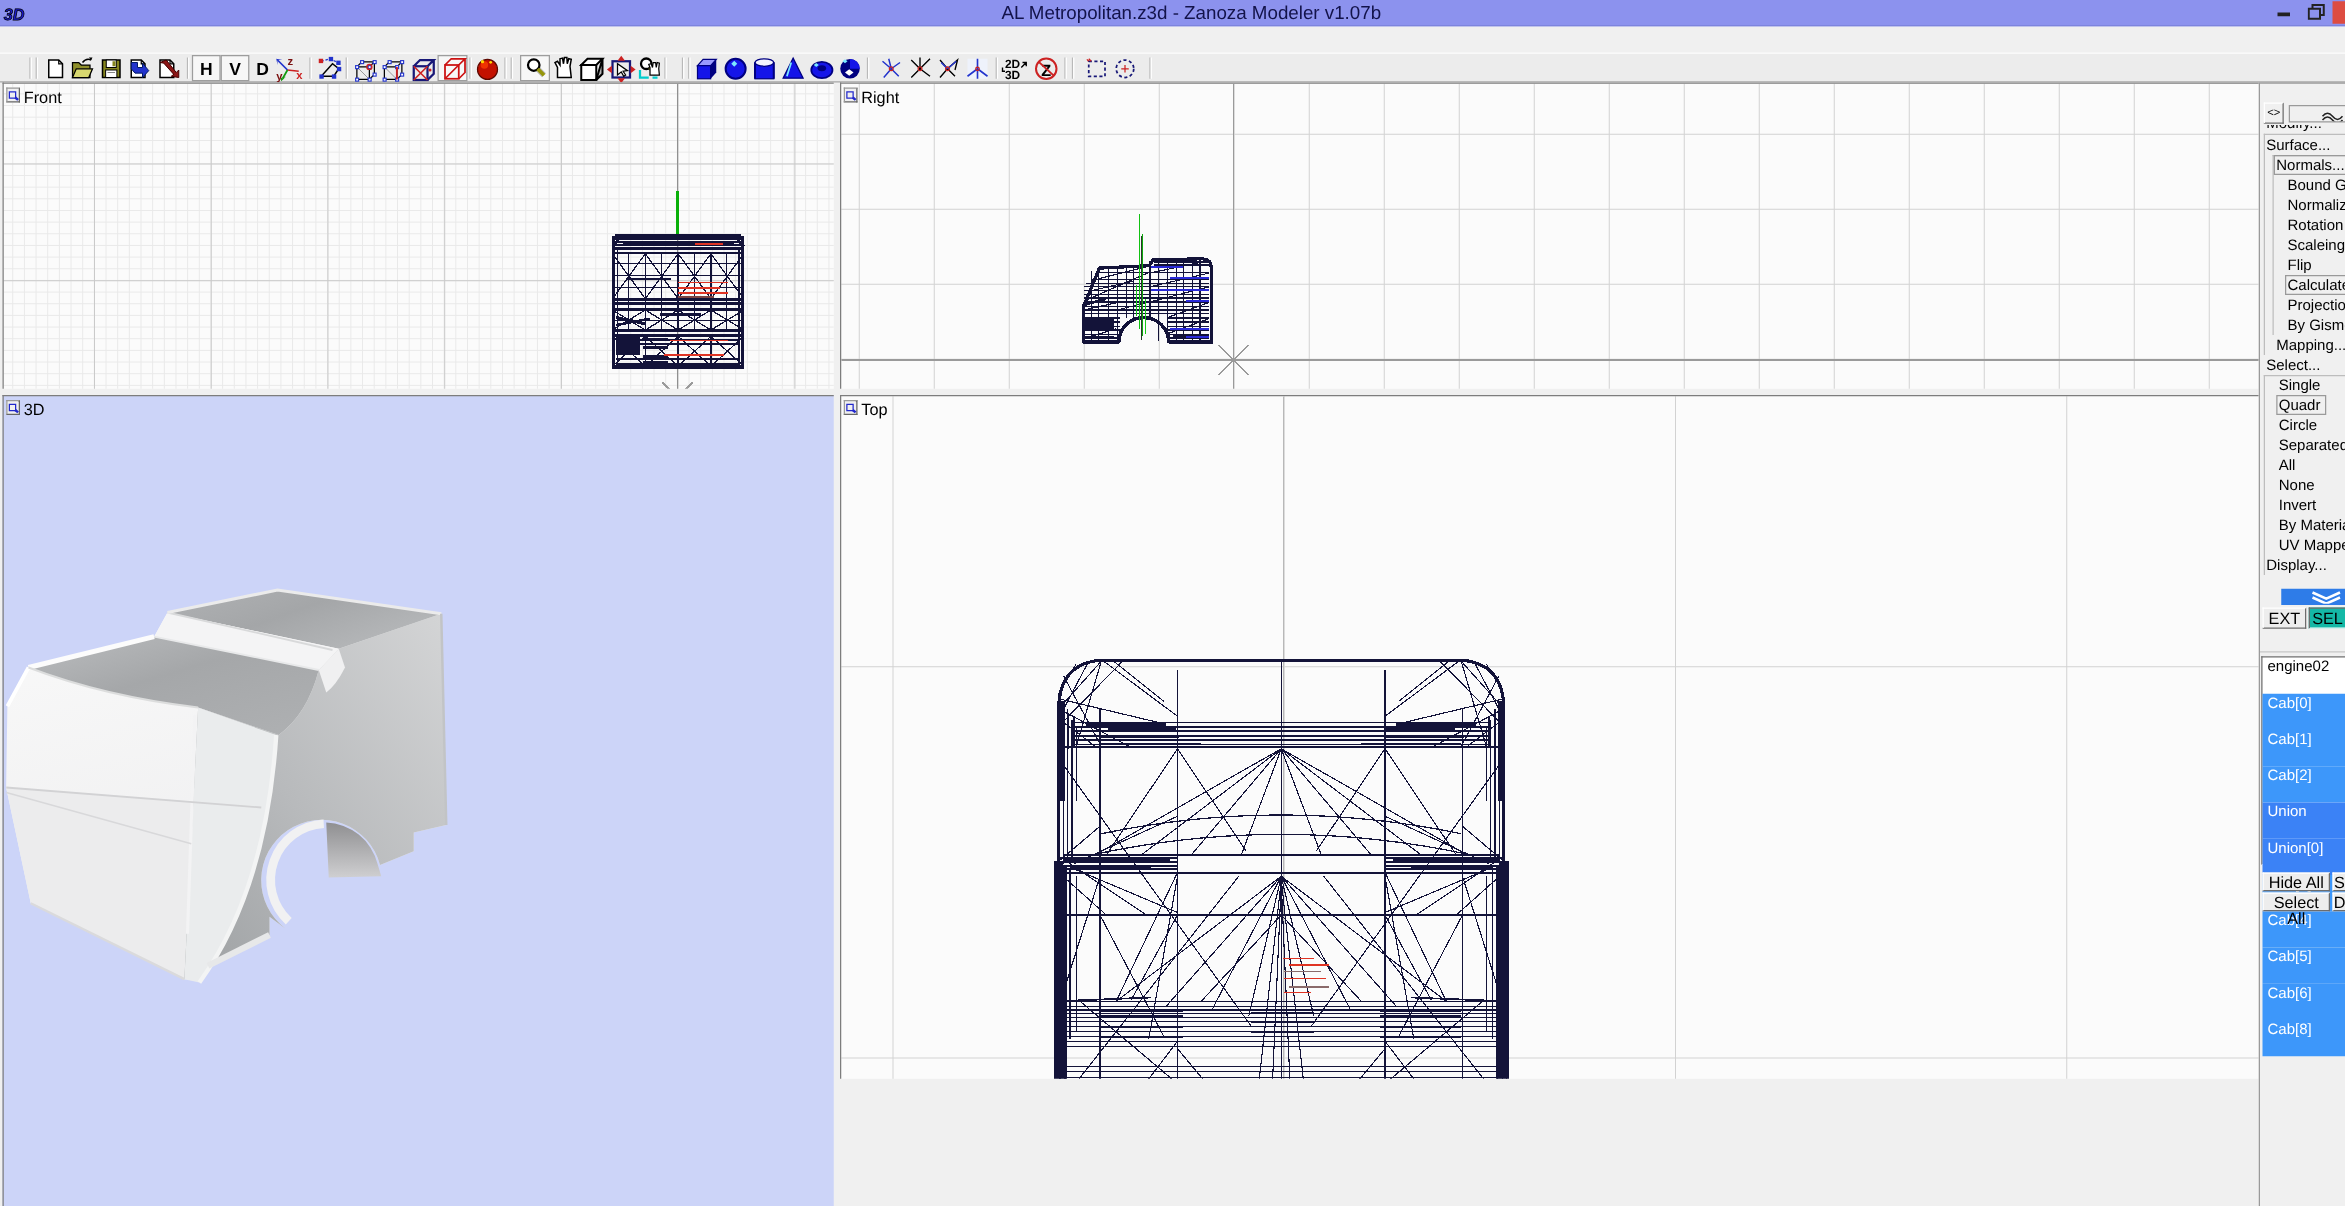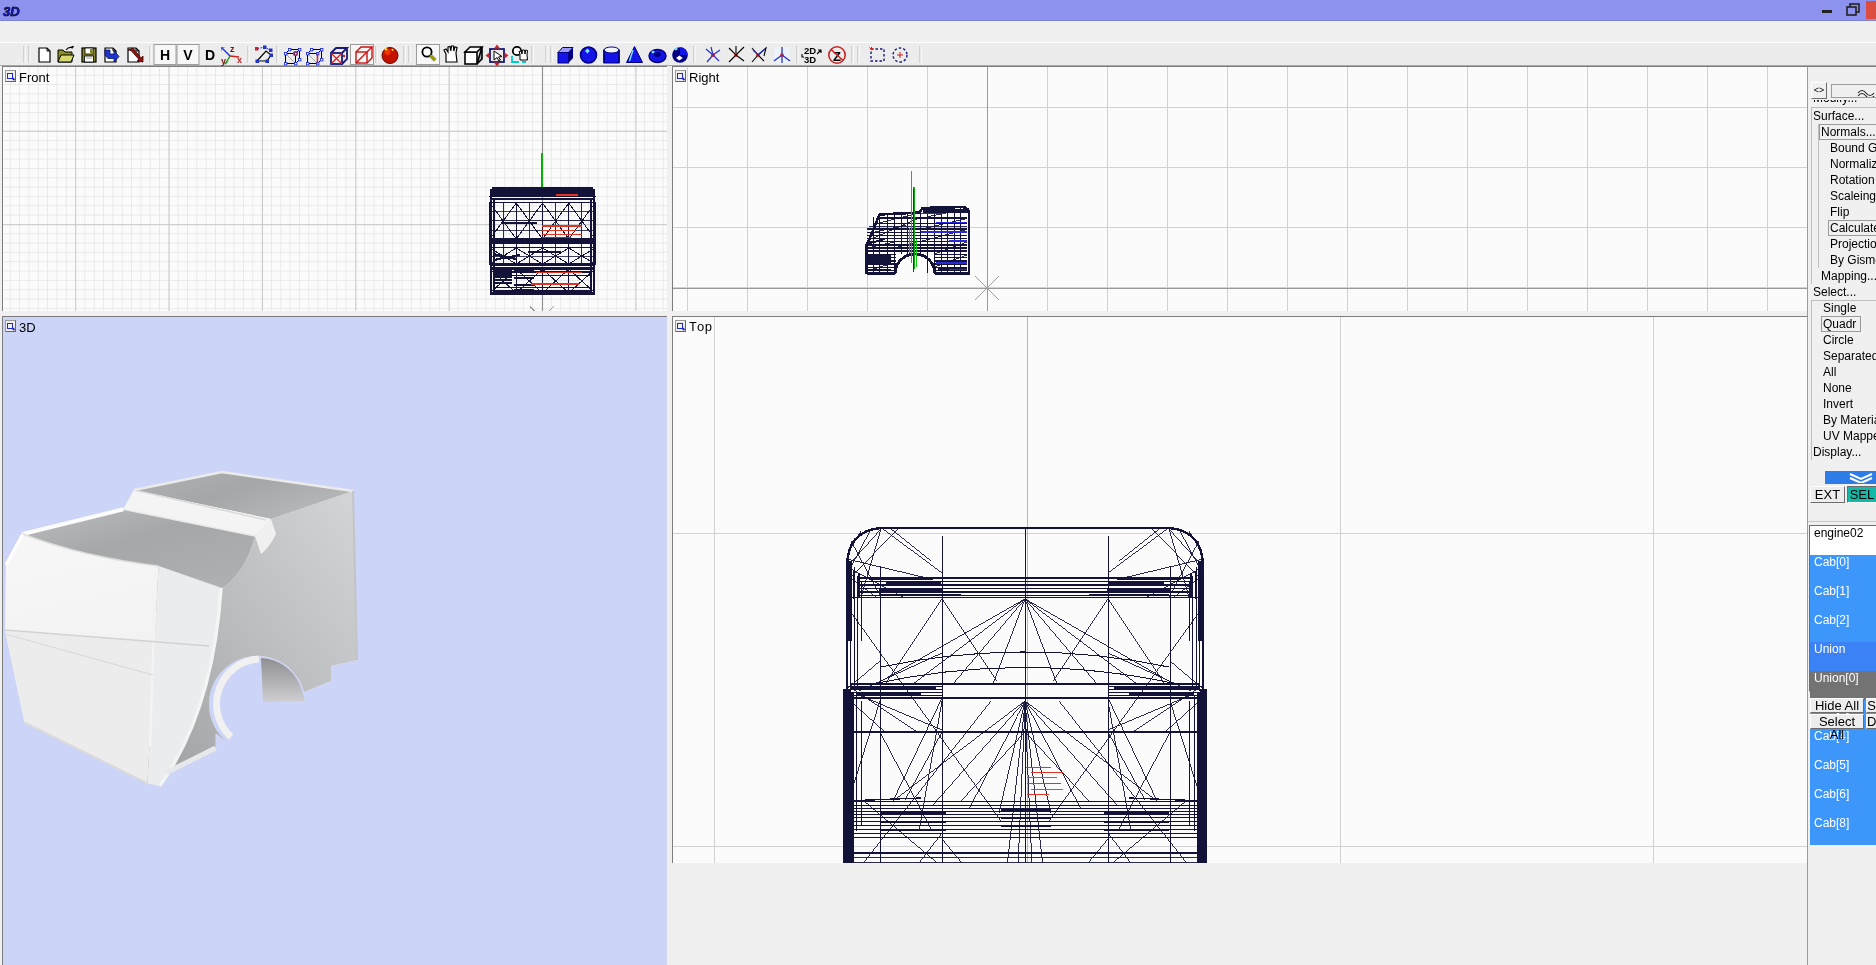--- a/index.html
+++ b/index.html
@@ -19,20 +19,21 @@
 svg.wire{shape-rendering:crispEdges}
 .sbx{position:absolute;border:1px solid #9a9a9a}
 .btn3{position:absolute;background:#ededed;border:1px solid;border-color:#fff #6d6d6d #6d6d6d #fff;font-size:13px;text-align:center;color:#000}
 .lbi{height:29px;font-size:12px;padding-left:4px;color:#fff;line-height:15px}
 </style></head><body>
 <div id="root">
     <div class="abs" id="title">
       <svg class="abs" style="left:2px;top:2px" width="22" height="18">
         <text x="1" y="14" font-size="13" font-weight="bold" font-style="italic" fill="#1a1acc" stroke="#000" stroke-width="0.6" font-family="Liberation Sans">3D</text>
       </svg>
+      <div class="abs txt">AL Metropolitan.z3d - Zanoza Modeler v1.07b</div>
       <div class="abs" style="left:1822px;top:10px;width:10px;height:2.5px;background:#222"></div>
       <svg class="abs" style="left:1846px;top:3px" width="16" height="14">
         <rect x="4" y="1" width="9" height="8" fill="none" stroke="#222" stroke-width="1.6"></rect>
         <rect x="1" y="4" width="9" height="8" fill="#8c92ee" stroke="#222" stroke-width="1.6"></rect>
       </svg>
       <div class="abs" style="left:1866px;top:1px;width:10px;height:18px;background:#dd4c41"></div>
     </div>
     <div class="abs" id="toolbar"></div>
     <svg class="abs" style="left:0;top:0" width="940" height="66">
       <line x1="24" y1="46" x2="24" y2="63" stroke="#b9b9b9" stroke-width="1"></line>
@@ -417,21 +418,21 @@
         <path d="M350,174 L354,343" stroke="#c2c4c6" stroke-width="2" fill="none"></path>
         <linearGradient id="gWall" x1="0" y1="0" x2="0" y2="1">
           <stop offset="0" stop-color="#8f8f91"></stop>
           <stop offset="1" stop-color="#cfcfd1"></stop>
         </linearGradient>
         <path d="M258,341 A44,44 0 0 1 299,374 L302,384 L260,385 Z" fill="url(#gWall)"></path>
         <path d="M228,420 A45,45 0 0 1 256,342" stroke="#f1f1f2" stroke-width="7" fill="none"></path>
         <path d="M212.6,431 L163.4,455.6" stroke="#e7e8e9" stroke-width="5" fill="none"></path>
       </svg>
     </div>
-    <div class="abs vp" style="left:672px;top:316px;width:1135px;height:547px;background-image:linear-gradient(to right,#d2d2d2 0 1px,transparent 1px),linear-gradient(to bottom,#d2d2d2 0 1px,transparent 1px);background-size:313px 100%,100% 313px;background-position:41px 0,0 216px;font-family:Liberation Mono, monospace;">
+    <div class="abs vp" style="left:672px;top:316px;width:1135px;height:547px;background-image:linear-gradient(to right,#d2d2d2 0 1px,transparent 1px),linear-gradient(to bottom,#d2d2d2 0 1px,transparent 1px);background-size:313px 100%,100% 313px;background-position:41px 0,0 216px;">
       <div class="vpbtn"></div>
       <div class="vplabel">Top</div>
       <svg class="abs wire" style="left:0;top:0" width="1135" height="649" viewBox="672 316 1135 649">
         <line x1="1026" y1="316" x2="1026" y2="965" stroke="#b8b8b8" stroke-width="1"></line>
         <path d="M880,527 Q846,530 846,566" fill="none" stroke="#131339" stroke-width="2.4"></path>
         <path d="M1168,527 Q1202,530 1202,566" fill="none" stroke="#131339" stroke-width="2.4"></path>
         <path d="M880,666 Q1024,636 1168,666" fill="none" stroke="#131339" stroke-width="1"></path>
         <path d="M872,683 Q1024,650 1176,683" fill="none" stroke="#131339" stroke-width="1"></path>
         <line x1="880" y1="527" x2="1024.0" y2="527" stroke="#131339" stroke-width="2.4"></line>
         <line x1="1168.0" y1="527" x2="1024.0" y2="527" stroke="#131339" stroke-width="2.4"></line>
@@ -692,21 +693,21 @@
       </div>
       <div class="abs btn3" style="left:2px;top:419px;width:35px;height:17px;;line-height:15px">EXT</div>
       <div class="abs btn3" style="left:39px;top:419px;width:30px;height:17px;border-color:#6d6d6d #fff #fff #6d6d6d;background:#14b8a6;line-height:16px">SEL</div>
       <div class="abs" style="left:0px;top:454px;width:69px;height:1px;background:#c6c6c6"></div>
       <div class="abs" style="left:1px;top:458px;width:68px;height:167px;background:#fff;border:1px solid;border-color:#6d6d6d #fff #fff #6d6d6d;border-right:none">
         <div class="lbi" style="color:#000">engine02</div>
         <div class="lbi" style="background:#3d97fa">Cab[0]</div>
         <div class="lbi" style="background:#3d97fa">Cab[1]</div>
         <div class="lbi" style="background:#3d97fa">Cab[2]</div>
         <div class="lbi" style="background:#3b82f6">Union</div>
-        <div class="lbi" style="background:#737373">Union[0]</div>
+        <div class="lbi" style="background:#3b82f6">Union[0]</div>
         <div class="lbi" style="background:#3d97fa">Cab[3]</div>
         <div class="lbi" style="background:#3d97fa">Cab[4]</div>
         <div class="lbi" style="background:#3d97fa">Cab[5]</div>
         <div class="lbi" style="background:#3d97fa">Cab[6]</div>
         <div class="lbi" style="background:#3d97fa">Cab[8]</div>
       </div>
       <div class="abs btn3" style="left:2px;top:631px;width:54px;height:15px;line-height:13px">Hide All</div>
       <div class="abs btn3" style="left:2px;top:647px;width:54px;height:15px;line-height:13px">Select All</div>
       <div class="abs btn3" style="left:58px;top:631px;width:11px;height:15px;line-height:13px">S</div>
       <div class="abs btn3" style="left:58px;top:647px;width:11px;height:15px;line-height:13px">D</div>

